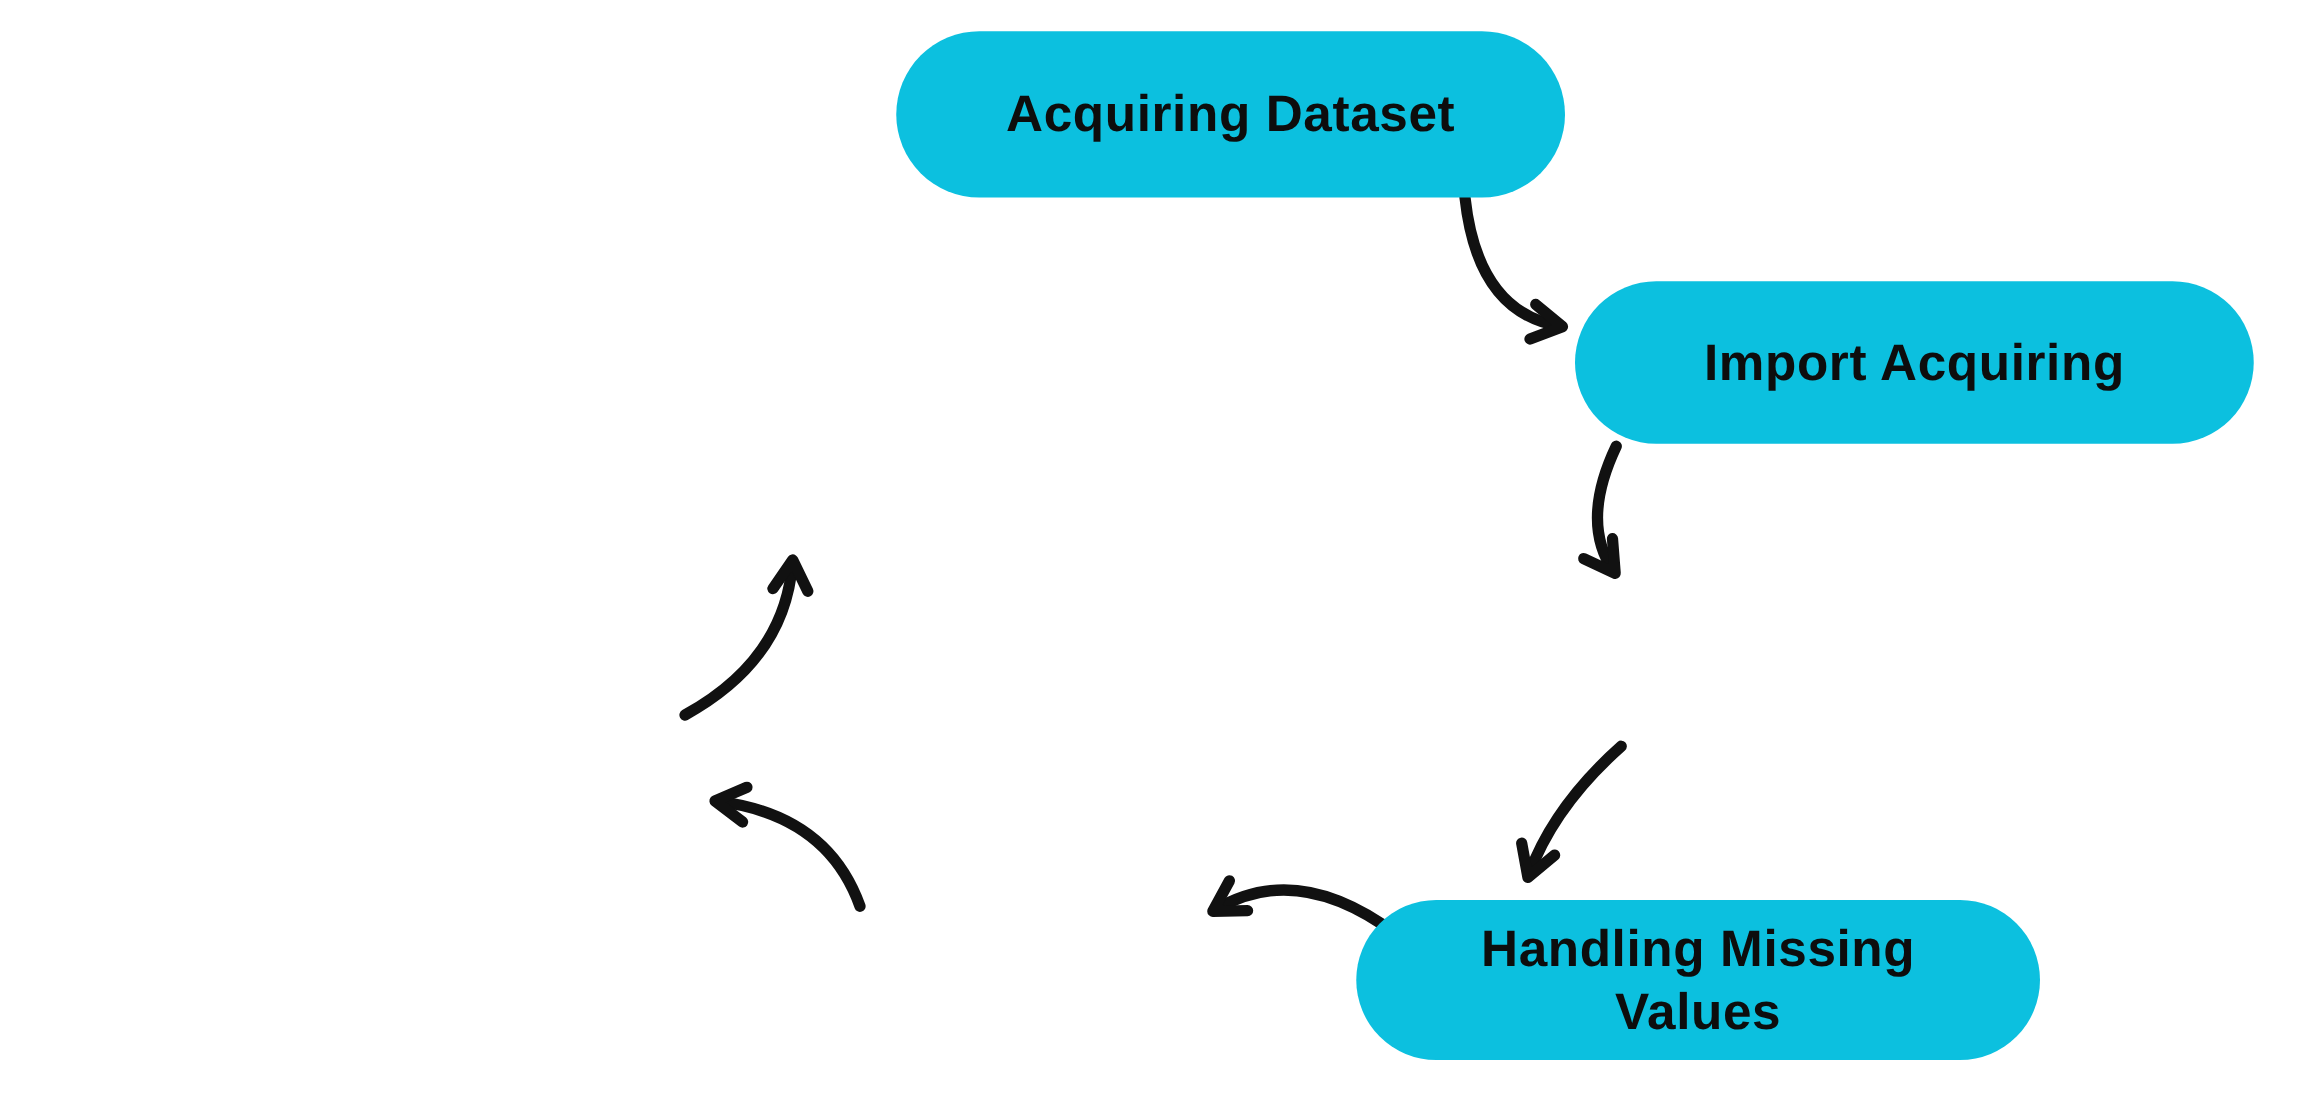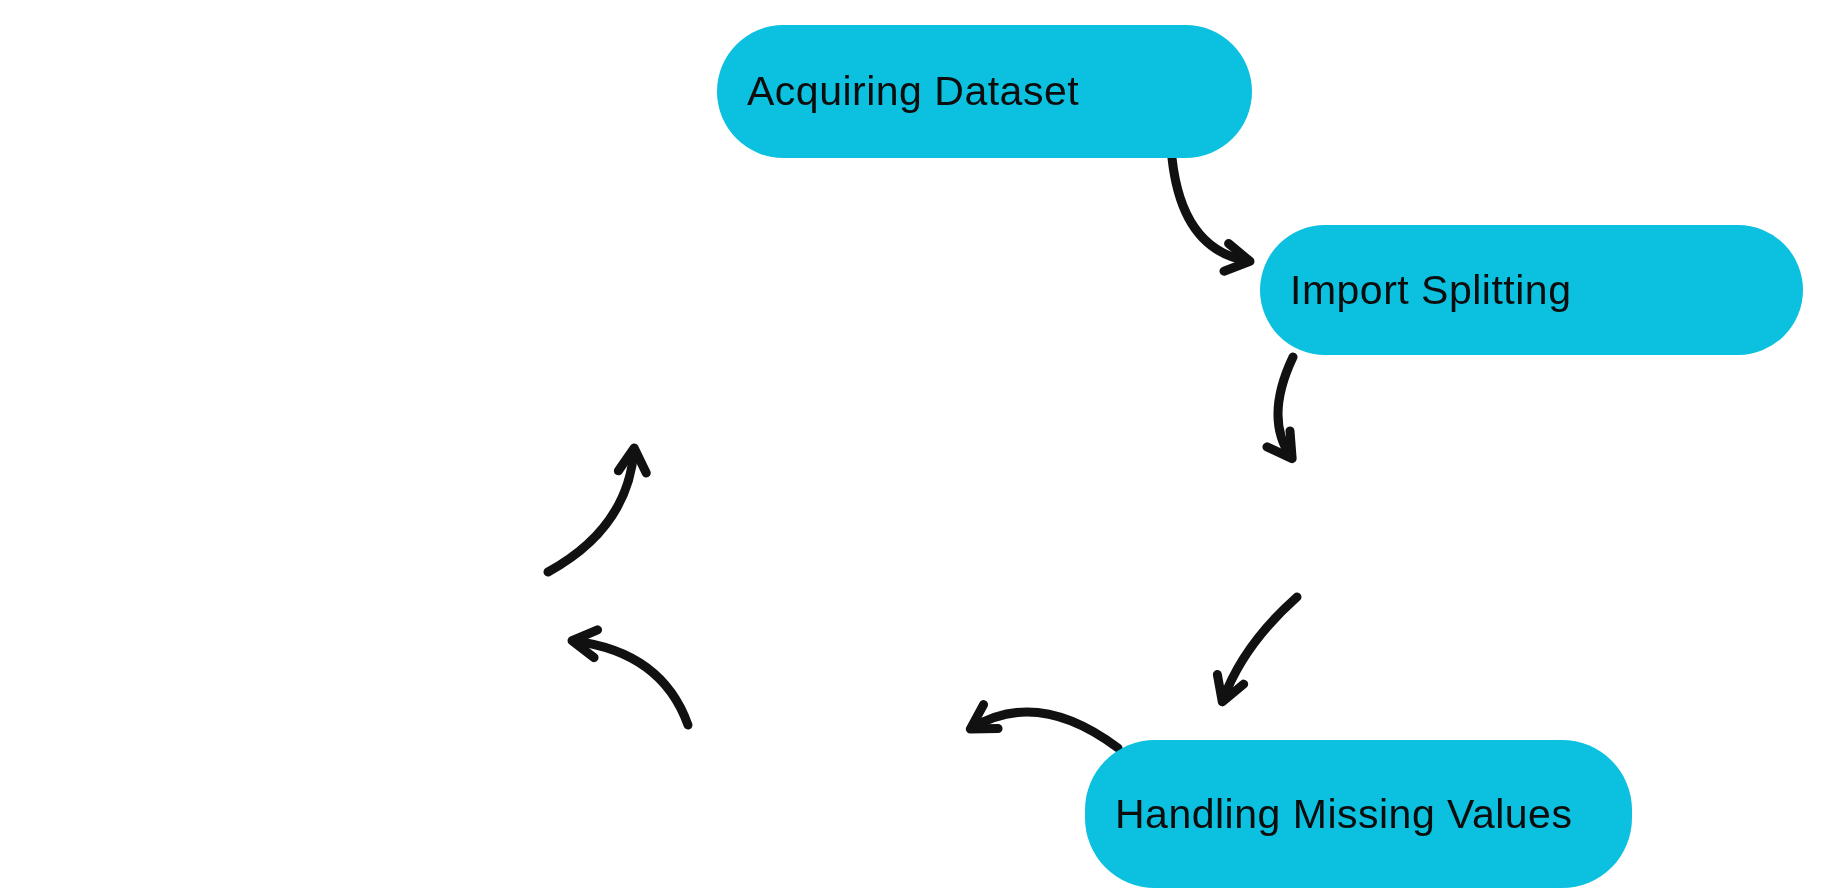--- a/index.html
+++ b/index.html
@@ -25,33 +25,33 @@
     left: 0; top: 0;
     width: 1840px; height: 892px;
     pointer-events: none;
   }
   .node {
     position: absolute;
     background: var(--node-fill);
     border-radius: 70px;
     display: flex;
     align-items: center;
-    justify-content: flex-start;
+    justify-content: center;
     text-align: center;
     color: var(--text-color);
-    font-weight: normal;
+    font-weight: bold;
     font-size: 41px;
     line-height: 1.22;
     letter-spacing: 0.5px;
     padding: 0 30px;
   }
   .node-acquiring   { left: 717px;  top: 25px;  width: 535px; height: 133px; }
   .node-import-lib  { left: 1260px; top: 225px; width: 543px; height: 130px; }
   .node-import-ds   { left: 1295px; top: 463px; width: 527px; height: 132px; }
-  .node-handling    { left: 1085px; top: 740px; width: 547px; height: 148px; }
+  .node-handling    { left: 1085px; top: 720px; width: 547px; height: 128px; }
   .node-encoding    { left: 440px;  top: 723px; width: 545px; height: 137px; }
   .node-feature     { left: 25px;   top: 535px; width: 547px; height: 130px; }
   .node-splitting   { left: 138px;  top: 292px; width: 547px; height: 133px; }
 </style>
 </head>
 <body>
 
 <div class="canvas">
 
   <svg class="arrows" viewBox="0 0 1840 892" xmlns="http://www.w3.org/2000/svg">
@@ -68,21 +68,21 @@
       <path d="M 688 725 Q 662 652 574 641" marker-end="url(#arrowhead)"></path>
       <path d="M 548 572 Q 628 528 634 450" marker-end="url(#arrowhead)"></path>
     </g>
   </svg>
 
   <div class="node node-acquiring">
     <span>Acquiring Dataset</span>
   </div>
 
   <div class="node node-import-lib">
-    <span>Import Splitting</span>
+    <span>Import Acquiring</span>
   </div>
 
 
   <div class="node node-handling">
     <span>Handling Missing Values</span>
   </div>
 
 
 
 

